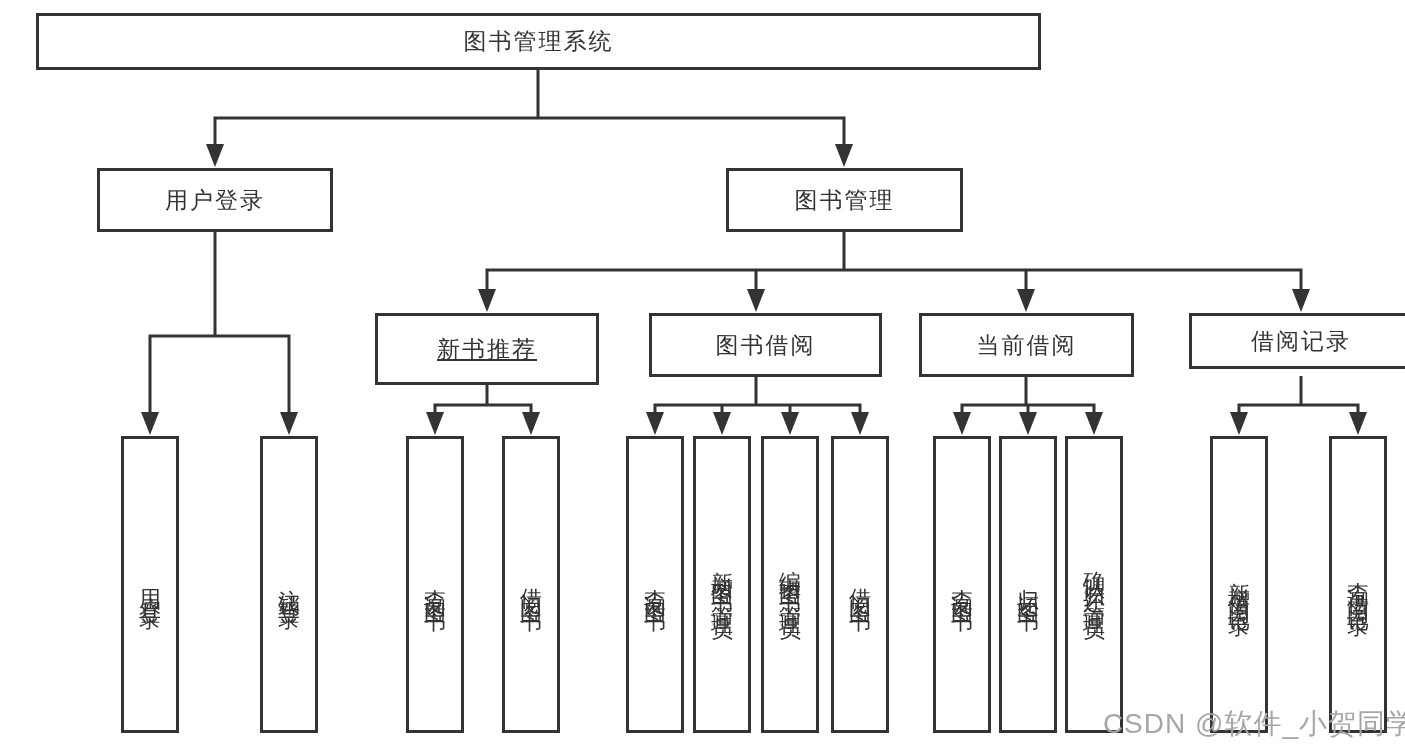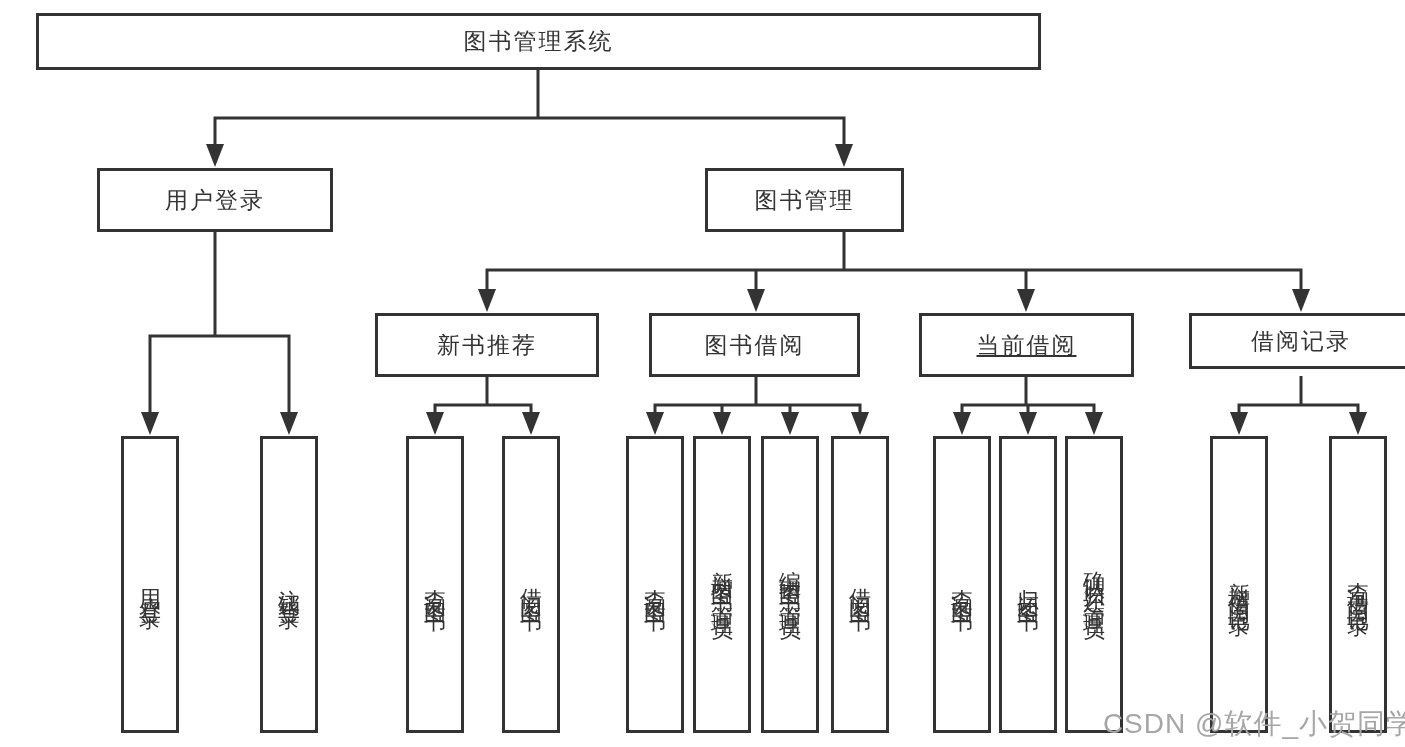--- a/index.html
+++ b/index.html
@@ -43,24 +43,24 @@
     writing-mode: vertical-rl;
     text-orientation: mixed;
     font-size: 22px;
     line-height: 1;
     letter-spacing: 7px;
     white-space: nowrap;
   }
   
   .n-root      { left: 20px;   top: 13px;  width: 1005px; height: 57px; }
   .n-login     { left: 81px;   top: 168px; width: 236px;  height: 64px; }
-  .n-mgmt      { left: 689px;  top: 168px; width: 199px;  height: 64px; }
-  .n-rec       { left: 359px;  top: 313px; width: 224px;  height: 64px; }
-  .n-borrow    { left: 633px;  top: 313px; width: 211px;  height: 64px; }
-  .n-current   { left: 903px;  top: 313px; width: 215px;  height: 64px; text-decoration: underline; }
+  .n-mgmt      { left: 710px;  top: 168px; width: 237px;  height: 64px; }
+  .n-rec       { left: 359px;  top: 313px; width: 224px;  height: 72px; text-decoration: underline; }
+  .n-borrow    { left: 633px;  top: 313px; width: 233px;  height: 64px; }
+  .n-current   { left: 903px;  top: 313px; width: 215px;  height: 64px; }
   .n-record    { left: 1173px; top: 313px; width: 224px;  height: 56px; }
   .leaf        { top: 436px; width: 58px; height: 297px; }
   .l-1a { left: 105px; }  .l-1b { left: 244px; }
   .l-2a { left: 390px; }  .l-2b { left: 486px; }
   .l-3a { left: 610px; }  .l-3b { left: 677px; } .l-3c { left: 745px; } .l-3d { left: 815px; }
   .l-4a { left: 917px; }  .l-4b { left: 983px; } .l-4c { left: 1049px; }
   .l-5a { left: 1194px; } .l-5b { left: 1313px; }
   .watermark {
     position: absolute;
     right: 6px;

